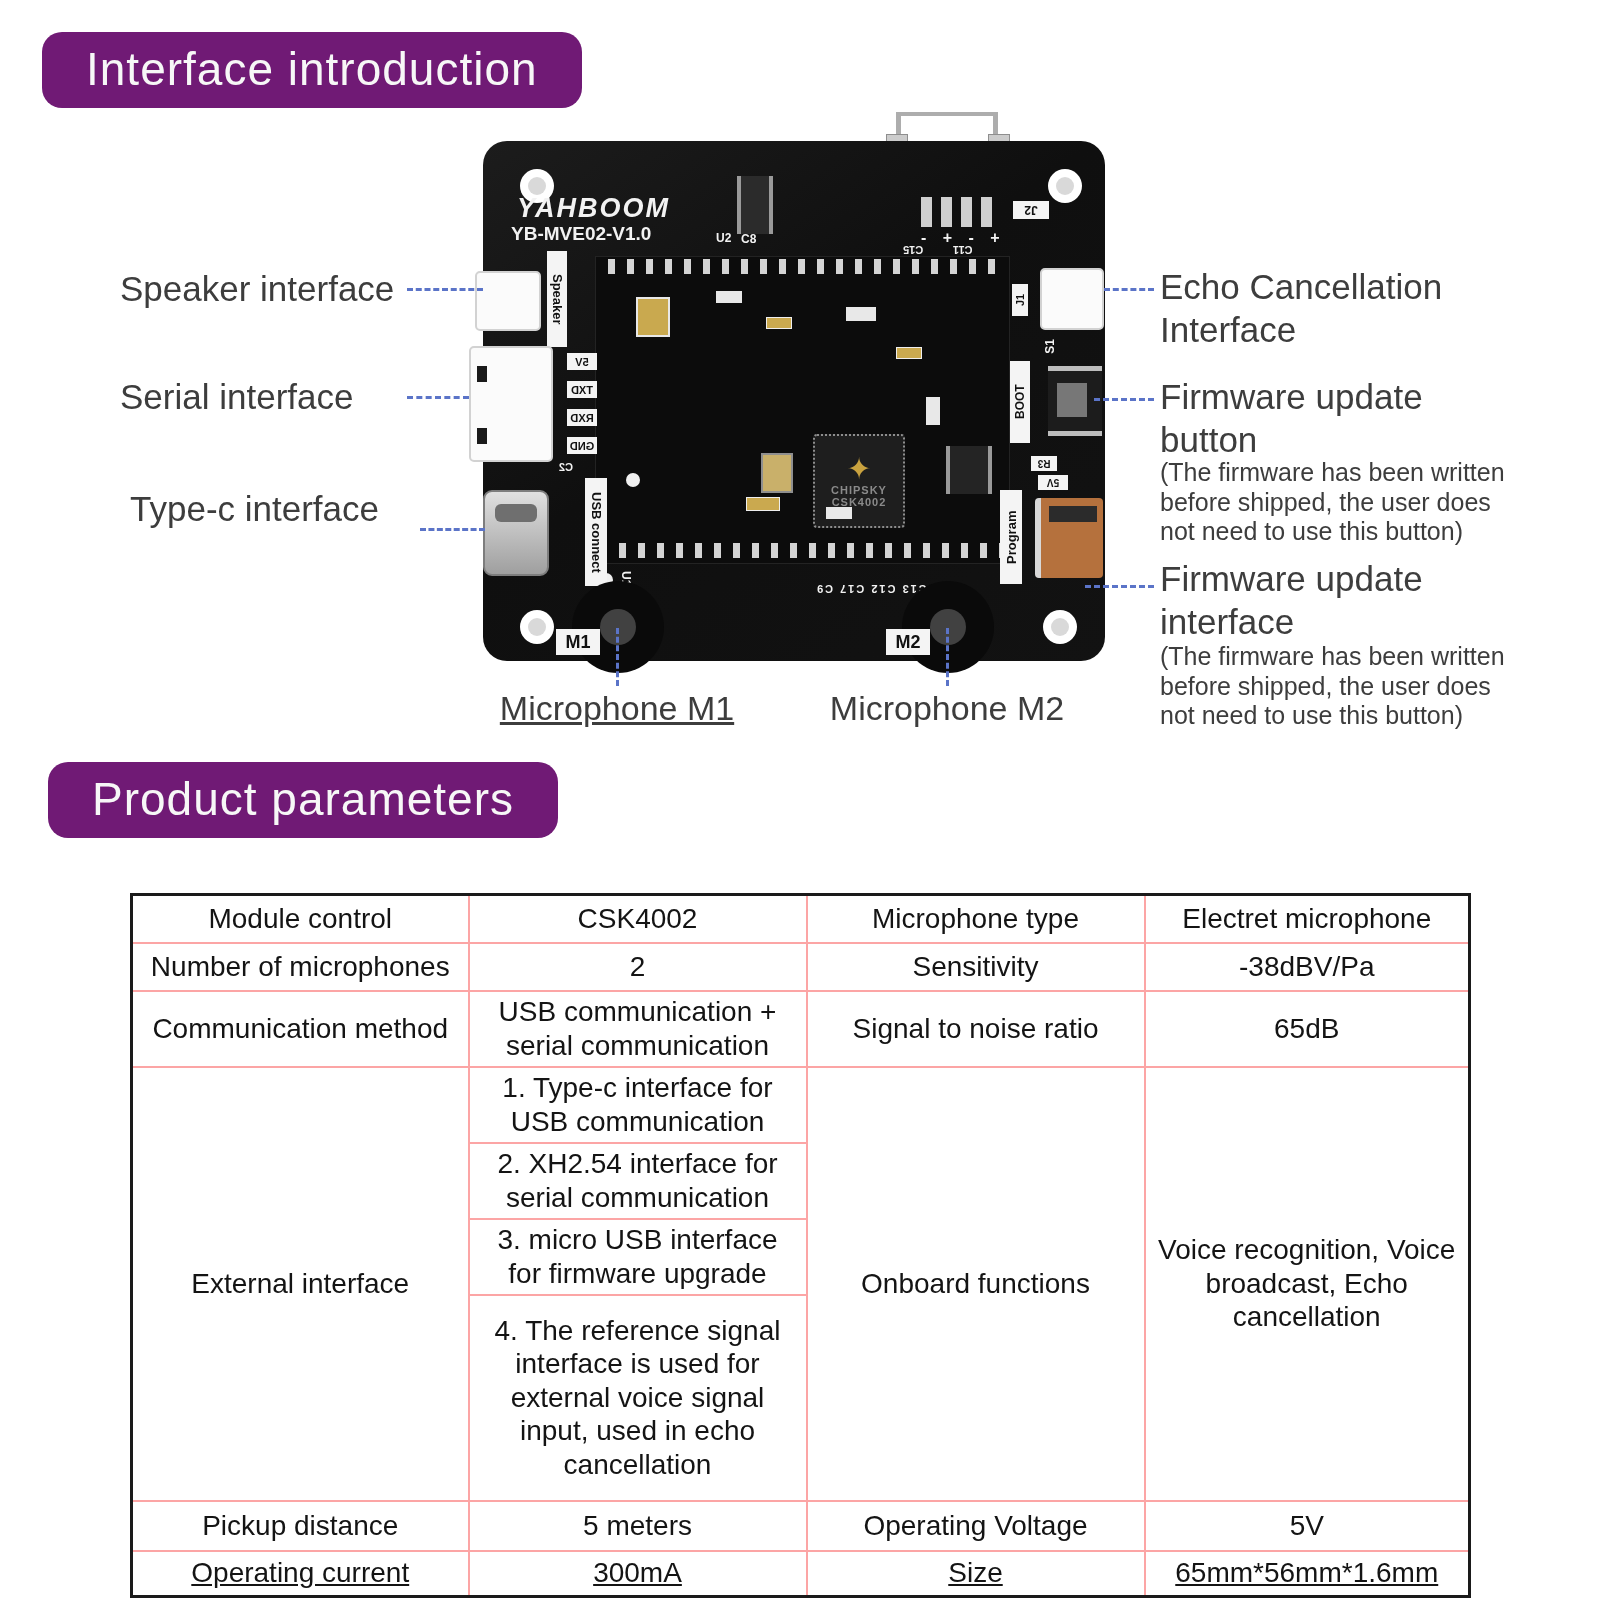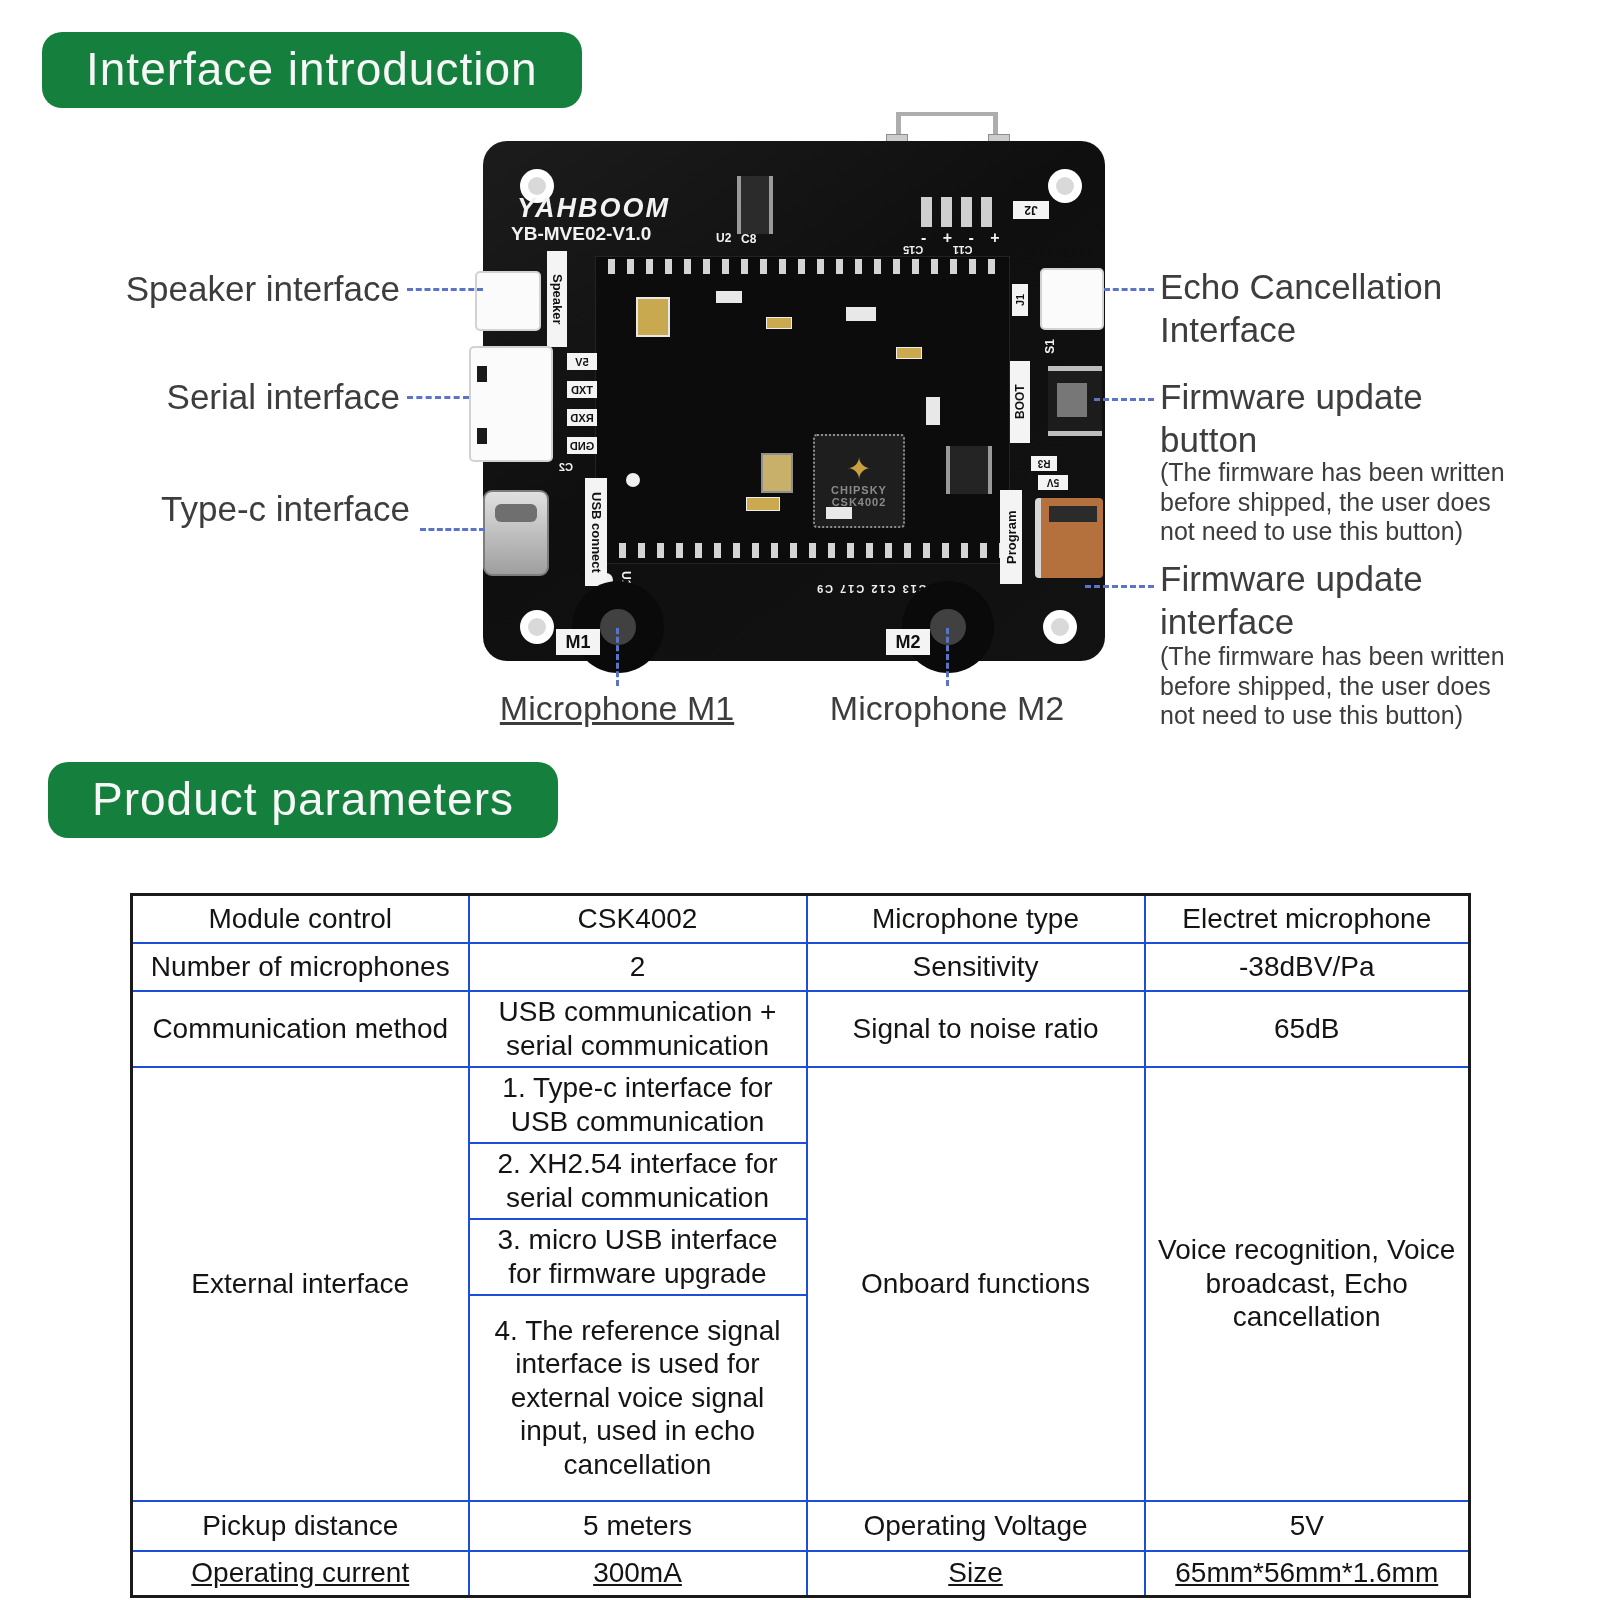--- a/index.html
+++ b/index.html
@@ -1,26 +1,26 @@
 <!DOCTYPE html>
 <html><head>
 <meta charset="utf-8">
 <style>
   * { margin:0; padding:0; box-sizing:border-box; }
   html,body { background:#ffffff; }
   .page { position:relative; width:1600px; height:1600px; background:#ffffff;
           font-family:"Liberation Sans", sans-serif; overflow:hidden; }
 
   
-  .badge { position:absolute; background:#15803d; color:#f7f7f7; border-radius:20px;
+  .badge { position:absolute; background:#701a75; color:#f7f7f7; border-radius:20px;
            font-size:46px; letter-spacing:1px; padding:0 44px; height:76px; line-height:74px; }
 
   
   .lbl { position:absolute; color:#3d3d3d; font-size:35px; line-height:1.22; }
-  .lbl.right-al { text-align:right; }
+  .lbl.right-al { }
   .note { position:absolute; color:#3d3d3d; font-size:25px; line-height:1.18; white-space:pre-line; }
   .dash-h { position:absolute; border-top:3px dashed #5b74c8; }
   .dash-v { position:absolute; border-left:3px dashed #5b74c8; }
 
   
   .board { position:absolute; left:483px; top:141px; width:622px; height:520px;
            background:linear-gradient(145deg,#1c1c1c,#0f0f0f 45%,#121212); border-radius:24px; }
   .hole { position:absolute; width:34px; height:34px; border-radius:50%; background:#ffffff; }
   .hole::after { content:""; position:absolute; left:8px; top:8px; width:18px; height:18px;
                  border-radius:50%; background:#d9d9d9; }
@@ -63,21 +63,21 @@
                 border-radius:50%; background:#414141; }
   .smd { position:absolute; }
 
   .staple { position:absolute; left:896px; top:112px; width:102px; height:32px;
             border-top:4px solid #adadad; border-left:5px solid #adadad; border-right:5px solid #adadad; }
   .stapad { position:absolute; width:22px; height:30px; background:#cccccc; border:1px solid #8e8e8e; }
 
   
   table.params { position:absolute; left:130px; top:893px; width:1338px;
                  border-collapse:collapse; table-layout:fixed; }
-  table.params td { border:2px solid #1d4ed8; text-align:center; vertical-align:middle;
+  table.params td { border:2px solid #fca5a5; text-align:center; vertical-align:middle;
                     font-size:28px; color:#141414; line-height:1.2; padding:2px 8px; }
   table.params { border:3px solid #1a1a1a; }
   tr.h48 td{ height:48px; } tr.h76 td{ height:76px; } tr.h206 td{ height:206px; }
   tr.h50 td{ height:50px; } tr.h46 td{ height:46px;text-decoration:underline; }
 </style>
 </head>
 <body>
 
 <div class="page">
 

